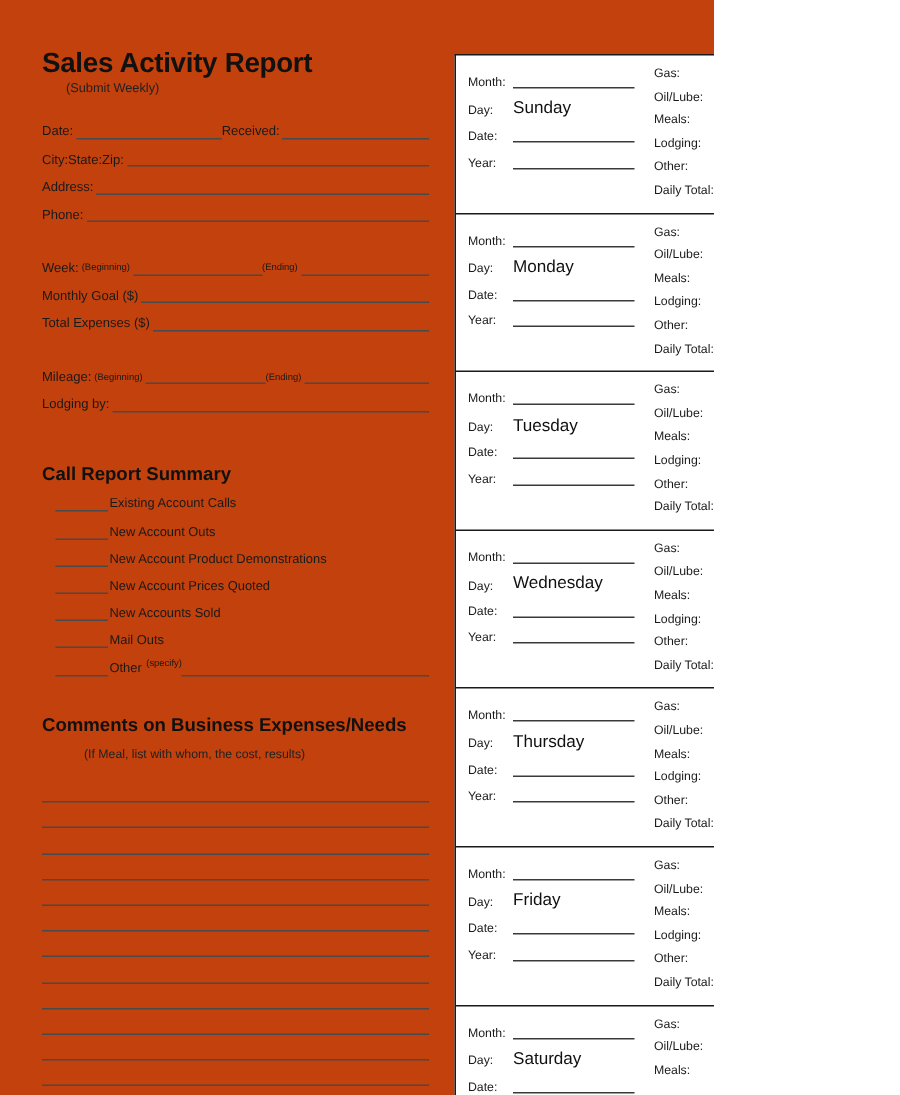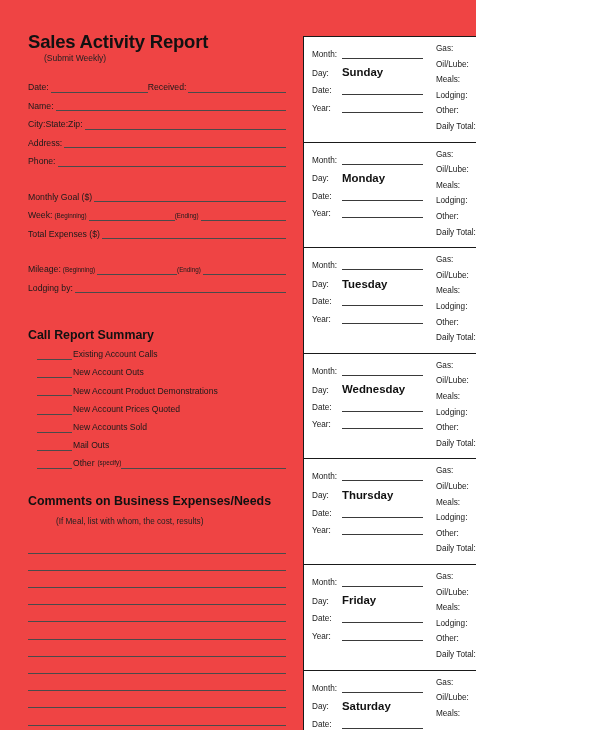--- a/index.html
+++ b/index.html
@@ -12,21 +12,21 @@
     height: 730px;
     font-family: "Liberation Sans", sans-serif;
     color: #1a1a1a;
     -webkit-font-smoothing: antialiased;
   }
 
   .page {
     position: relative;
     width: 476px;
     height: 730px;
-    background: #ef4444;
+    background: #c2410c;
     overflow: hidden;
   }
 
   
   .left-col {
     position: absolute;
     left: 28px;
     top: 32px;
     width: 258px;
   }
@@ -93,21 +93,21 @@
     color: #222222;
     margin: 0 0 11px 0;
     line-height: 1.1;
     padding-left: 28px;
   }
 
   
   .cr-list { margin: 0; padding: 0; }
   .cr-row {
     display: flex;
-    align-items: center;
+    align-items: flex-start;
     font-size: 8.6px;
     margin-bottom: 8.2px;
     line-height: 1.1;
     white-space: nowrap;
   }
   .cr-blank {
     flex: 0 0 35px;
     border-bottom: 1px solid #4a4a4a;
     height: 9px;
     margin-left: 9px;
@@ -177,21 +177,21 @@
     color: #1a1a1a;
   }
   .d-rule {
     flex: 1 1 auto;
     border-bottom: 1px solid #3a3a3a;
     height: 9px;
     margin-right: 9px;
   }
   .d-dayname {
     font-size: 11.4px;
-    font-weight: bold;
+    font-weight: normal;
     color: #111111;
     line-height: 1;
     position: relative;
     top: 1px;
   }
 
   .e-row {
     display: flex;
     align-items: flex-end;
     font-size: 8.2px;
@@ -219,52 +219,48 @@
     <div class="doc-title">Sales Activity Report</div>
     <div class="doc-subtitle">(Submit Weekly)</div>
 
     <div class="fld-row">
       <span class="fld-label">Date:</span>
       <span class="rule fixed-a"></span>
       <span class="fld-label">Received:</span>
       <span class="rule"></span>
     </div>
 
-    <div class="fld-row">
-      <span class="fld-label">Name:</span>
-      <span class="rule"></span>
-    </div>
 
     <div class="fld-row">
       <span class="fld-label">City:State:Zip:</span>
       <span class="rule"></span>
     </div>
 
     <div class="fld-row">
       <span class="fld-label">Address:</span>
       <span class="rule"></span>
     </div>
 
     <div class="fld-row">
       <span class="fld-label">Phone:</span>
       <span class="rule"></span>
     </div>
 
     <div class="gap-md"></div>
-
-    <div class="fld-row">
-      <span class="fld-label">Monthly Goal ($)</span>
-      <span class="rule"></span>
-    </div>
 
     <div class="fld-row">
       <span class="fld-label">Week:</span>
       <span class="fld-small">(Beginning)</span>
       <span class="rule fixed-b"></span>
       <span class="fld-small">(Ending)</span>
+      <span class="rule"></span>
+    </div>
+
+    <div class="fld-row">
+      <span class="fld-label">Monthly Goal ($)</span>
       <span class="rule"></span>
     </div>
 
     <div class="fld-row">
       <span class="fld-label">Total Expenses ($)</span>
       <span class="rule"></span>
     </div>
 
     <div class="gap-md"></div>
 

